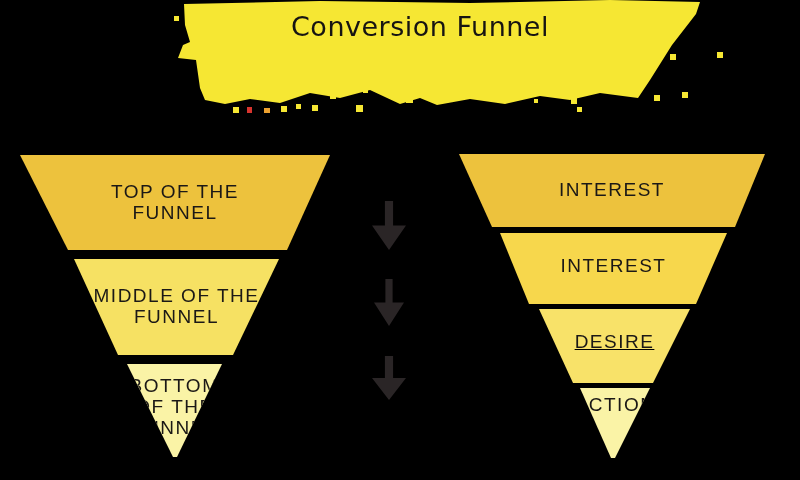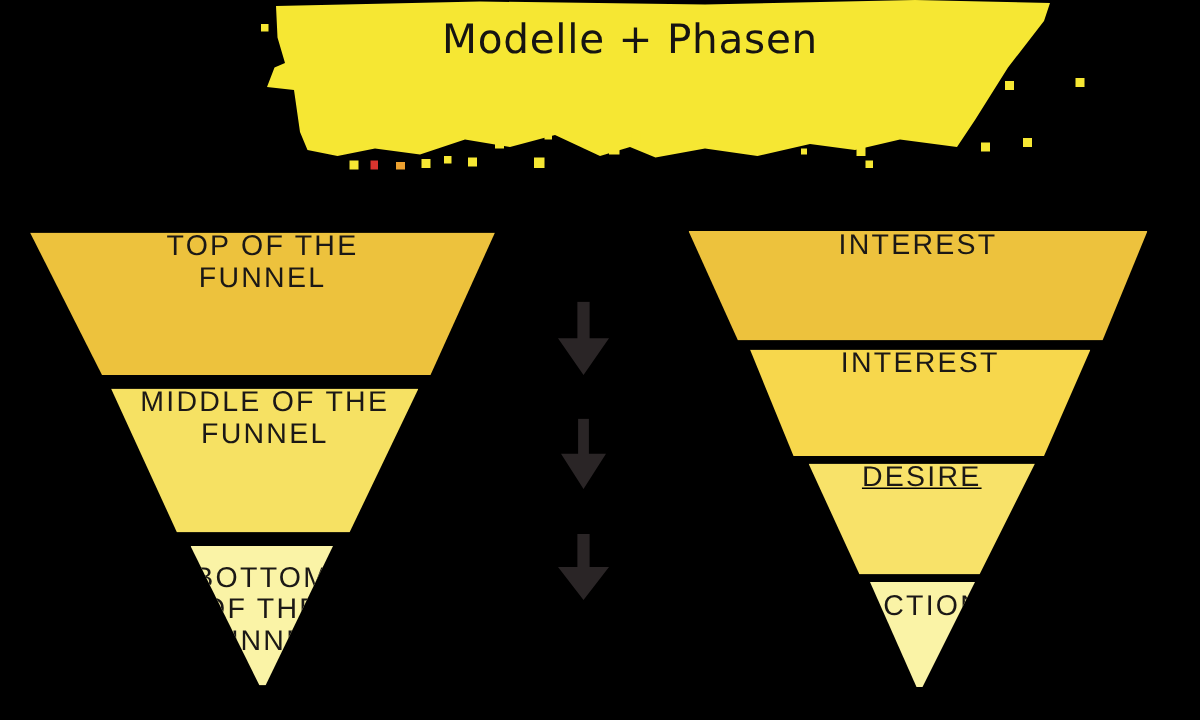--- a/index.html
+++ b/index.html
@@ -7,21 +7,21 @@
          font-family:"Liberation Sans",sans-serif;}
 
   
   #brush-svg{position:absolute;left:0;top:0;pointer-events:none;}
   .title-block{position:absolute;left:240px;top:9px;width:360px;text-align:center;
                font-family:"DejaVu Sans",sans-serif;color:#161412;
                font-size:27px;line-height:35px;letter-spacing:.5px;}
   .dot{position:absolute;display:block;}
 
   
-  .stage-seg{position:absolute;display:flex;justify-content:center;}
+  .stage-seg{position:absolute;display:flex;align-items:center;justify-content:center;}
   .seg-label{flex:0 0 auto;text-align:center;color:#1b1816;font-size:19px;
              letter-spacing:1.5px;line-height:1.1;font-weight:400;}
   .nowrap{white-space:nowrap;}
 
   
   #lf-1{left:20px;top:155px;width:310px;height:95px;
         clip-path:polygon(0px 0px,310px 0px,267px 95px,48px 95px);}
   #lf-1 .seg-label{width:150px;}
   #lf-2{left:74px;top:259px;width:205px;height:96px;
         clip-path:polygon(0px 0px,205px 0px,159px 96px,44px 96px);}
@@ -76,21 +76,21 @@
   <i class="dot" style="left: 532px; top: 88px; width: 6px; height: 6px; background: rgb(246, 231, 51);"></i>
   <i class="dot" style="left: 534px; top: 99px; width: 4px; height: 4px; background: rgb(246, 231, 51);"></i>
   <i class="dot" style="left: 571px; top: 98px; width: 6px; height: 6px; background: rgb(246, 231, 51);"></i>
   <i class="dot" style="left: 577px; top: 107px; width: 5px; height: 5px; background: rgb(246, 231, 51);"></i>
   <i class="dot" style="left: 654px; top: 95px; width: 6px; height: 6px; background: rgb(246, 231, 51);"></i>
   <i class="dot" style="left: 682px; top: 92px; width: 6px; height: 6px; background: rgb(246, 231, 51);"></i>
   <i class="dot" style="left: 670px; top: 54px; width: 6px; height: 6px; background: rgb(246, 231, 51);"></i>
   <i class="dot" style="left: 717px; top: 52px; width: 6px; height: 6px; background: rgb(246, 231, 51);"></i>
 
   <div class="title-block">
-    <div>Modelle + Phasen</div>
+    <div>Conversion Funnel</div>
   </div>
 
   <div class="stage-seg" id="lf-1" style="background: rgb(237, 194, 61);">
     <div class="seg-label">TOP OF THE FUNNEL</div>
   </div>
   <div class="stage-seg" id="lf-2" style="background: rgb(246, 225, 99);">
     <div class="seg-label">MIDDLE OF THE FUNNEL</div>
   </div>
   <div class="stage-seg" id="lf-3" style="background: rgb(250, 243, 166);">
     <div class="seg-label">BOTTOM OF THE FUNNEL</div>

